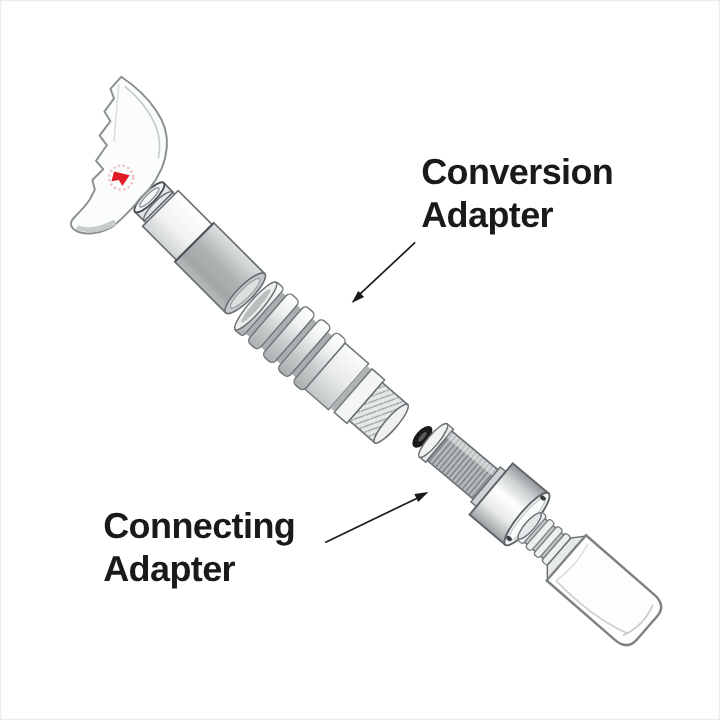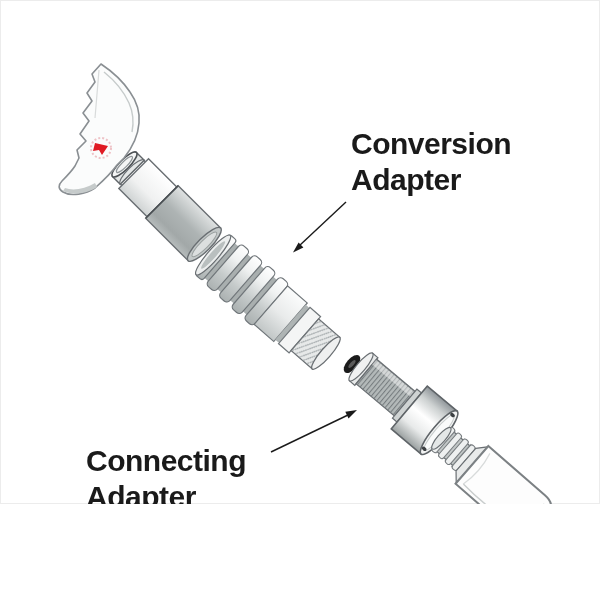--- a/index.html
+++ b/index.html
@@ -4,38 +4,38 @@
 <style>
   html, body {
     margin: 0;
     padding: 0;
     background: #ffffff;
     font-family: "Liberation Sans", sans-serif;
   }
   .stage {
     position: relative;
     width: 600px;
-    height: 504px;
+    height: 600px;
     background: #ffffff;
     box-shadow: inset 0 0 0 1px #ececec;
     overflow: hidden;
   }
   .stage svg { position: absolute; left: 0; top: 0; }
   .part-label {
     position: absolute;
     color: #1a1a1a;
     font-weight: 700;
     font-size: 30px;
     line-height: 36px;
     letter-spacing: -0.5px;
     white-space: nowrap;
   }
   .part-label span { display: block; }
   #label-conversion { left: 351px; top: 126px; }
-  #label-connecting { left: 86px;  top: 443px; }
+  #label-connecting { left: 86px;  top: 421px; }
 </style>
 </head>
 <body>
 
 <div class="stage">
 
   <svg width="600" height="600" viewBox="0 0 600 600">
     <defs>
       <linearGradient id="shaftGrad" gradientUnits="userSpaceOnUse" x1="0" y1="-23" x2="0" y2="23">
         <stop offset="0" stop-color="#dfe2e2"></stop>

